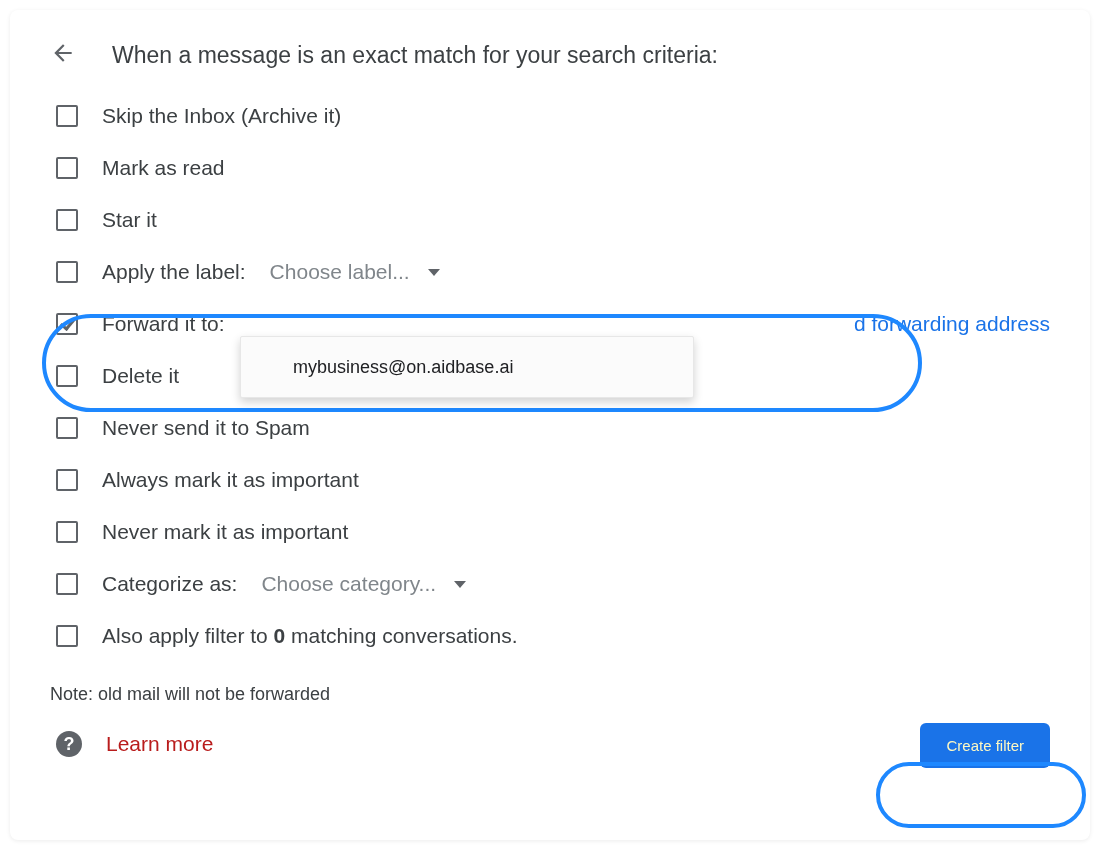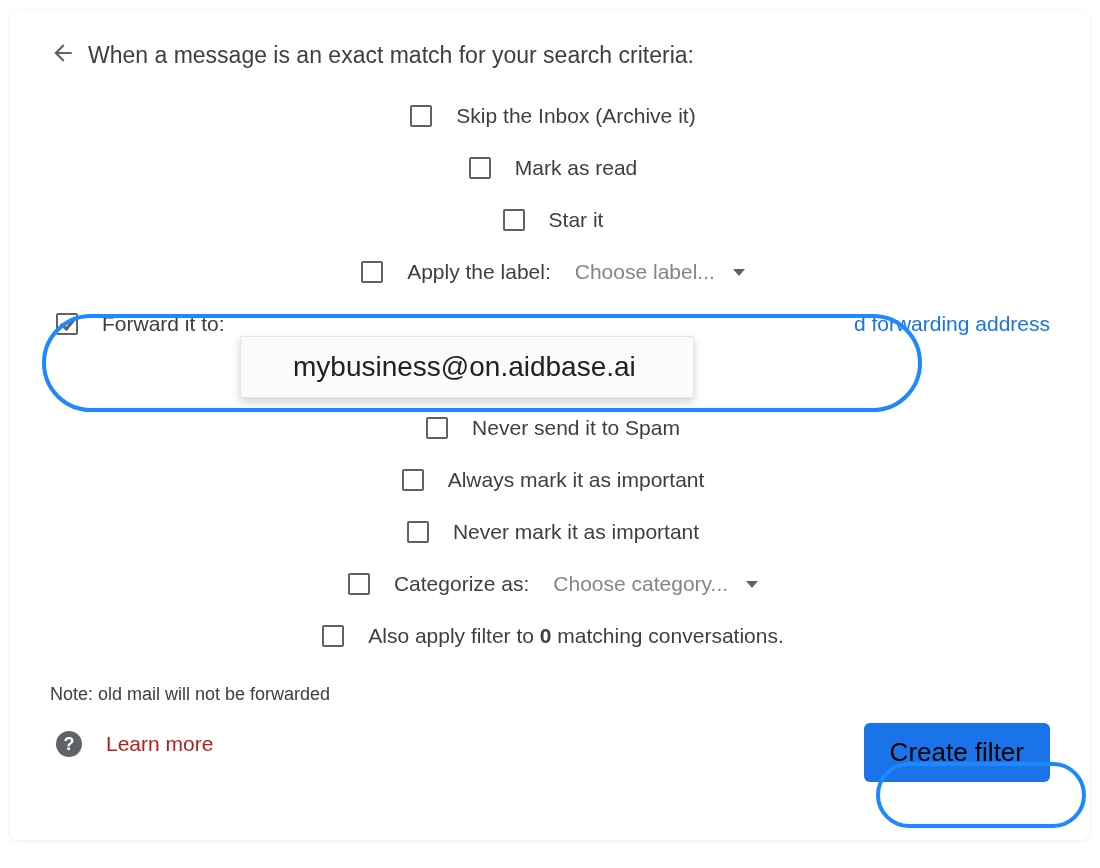--- a/index.html
+++ b/index.html
@@ -19,37 +19,36 @@
     width: 1080px;
     height: 830px;
     background: #fff;
     border-radius: 8px;
     box-shadow: 0 1px 4px rgba(0,0,0,0.08);
     padding: 30px 40px 30px 40px;
   }
   .header-row {
     display: flex;
     align-items: center;
-    gap: 12px;
+    gap: 36px;
     margin-bottom: 34px;
   }
   .back-icon svg { width: 26px; height: 26px; fill: #5f6368; }
   .header-title {
     font-size: 23px;
     color: #3c4043;
   }
   .option-row {
     display: flex;
     align-items: center;
     gap: 24px;
     margin-bottom: 28px;
     font-size: 21px;
     color: #3c4043;
     position: relative;
-    justify-content: center;
   }
   .checkbox {
     width: 22px;
     height: 22px;
     border: 2px solid #5f6368;
     border-radius: 2px;
     flex-shrink: 0;
     display: inline-flex;
     align-items: center;
     justify-content: center;
@@ -89,21 +88,21 @@
     top: 326px;
     width: 454px;
     height: 62px;
     background: #fbfbfb;
     border: 1px solid #e7e7e7;
     border-radius: 2px;
     box-shadow: 0 4px 10px rgba(0,0,0,0.18);
     display: flex;
     align-items: center;
     padding-left: 52px;
-    font-size: 28px;
+    font-size: 18px;
     color: #202124;
     z-index: 10;
   }
   .note {
     font-size: 18px;
     color: #3c4043;
     margin-top: 36px;
   }
   .footer-row {
     display: flex;
@@ -128,24 +127,24 @@
   .learn-more {
     font-size: 21px;
     color: #b91c1c;
     cursor: pointer;
   }
   .create-button {
     position: absolute;
     right: 0px;
     top: -8px;
     background: #1a73e8;
-    color: #000000;
+    color: #fef9c3;
     border: none;
     border-radius: 6px;
-    font-size: 26px;
+    font-size: 15px;
     padding: 14px 26px;
     cursor: pointer;
     font-weight: 500;
   }
   .highlight-oval-1 {
     position: absolute;
     left: 32px;
     top: 304px;
     width: 880px;
     height: 98px;

